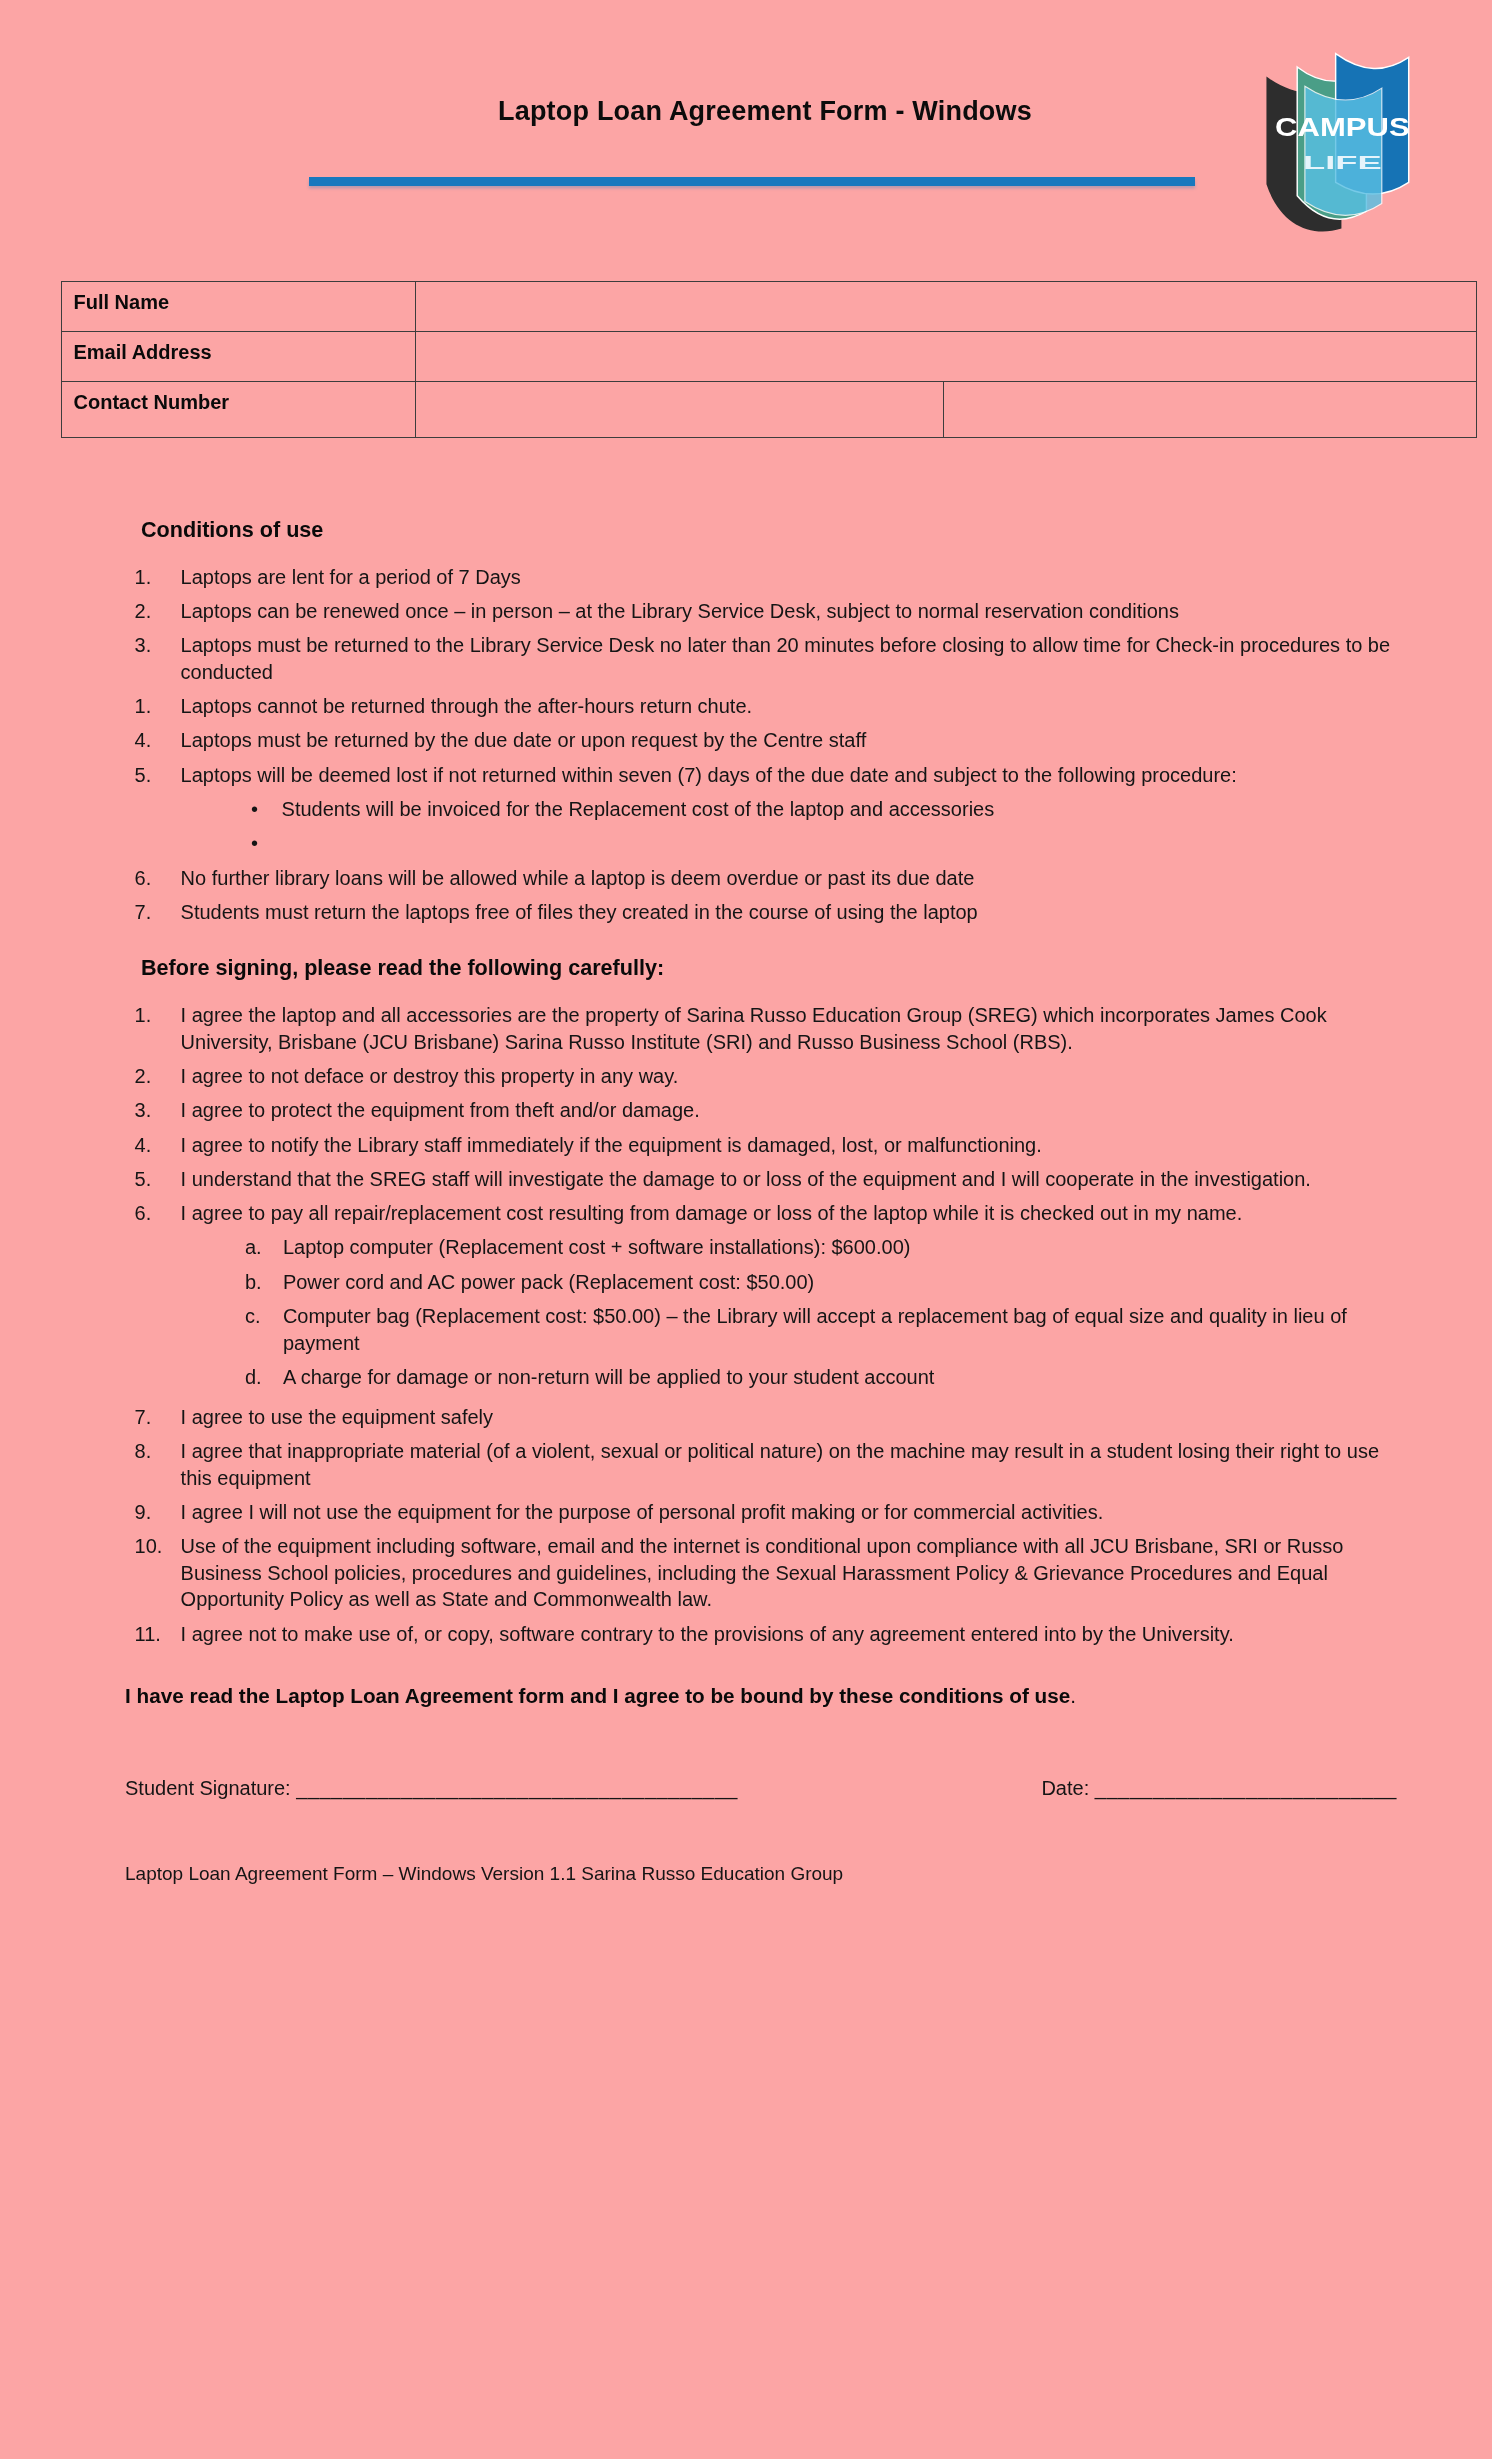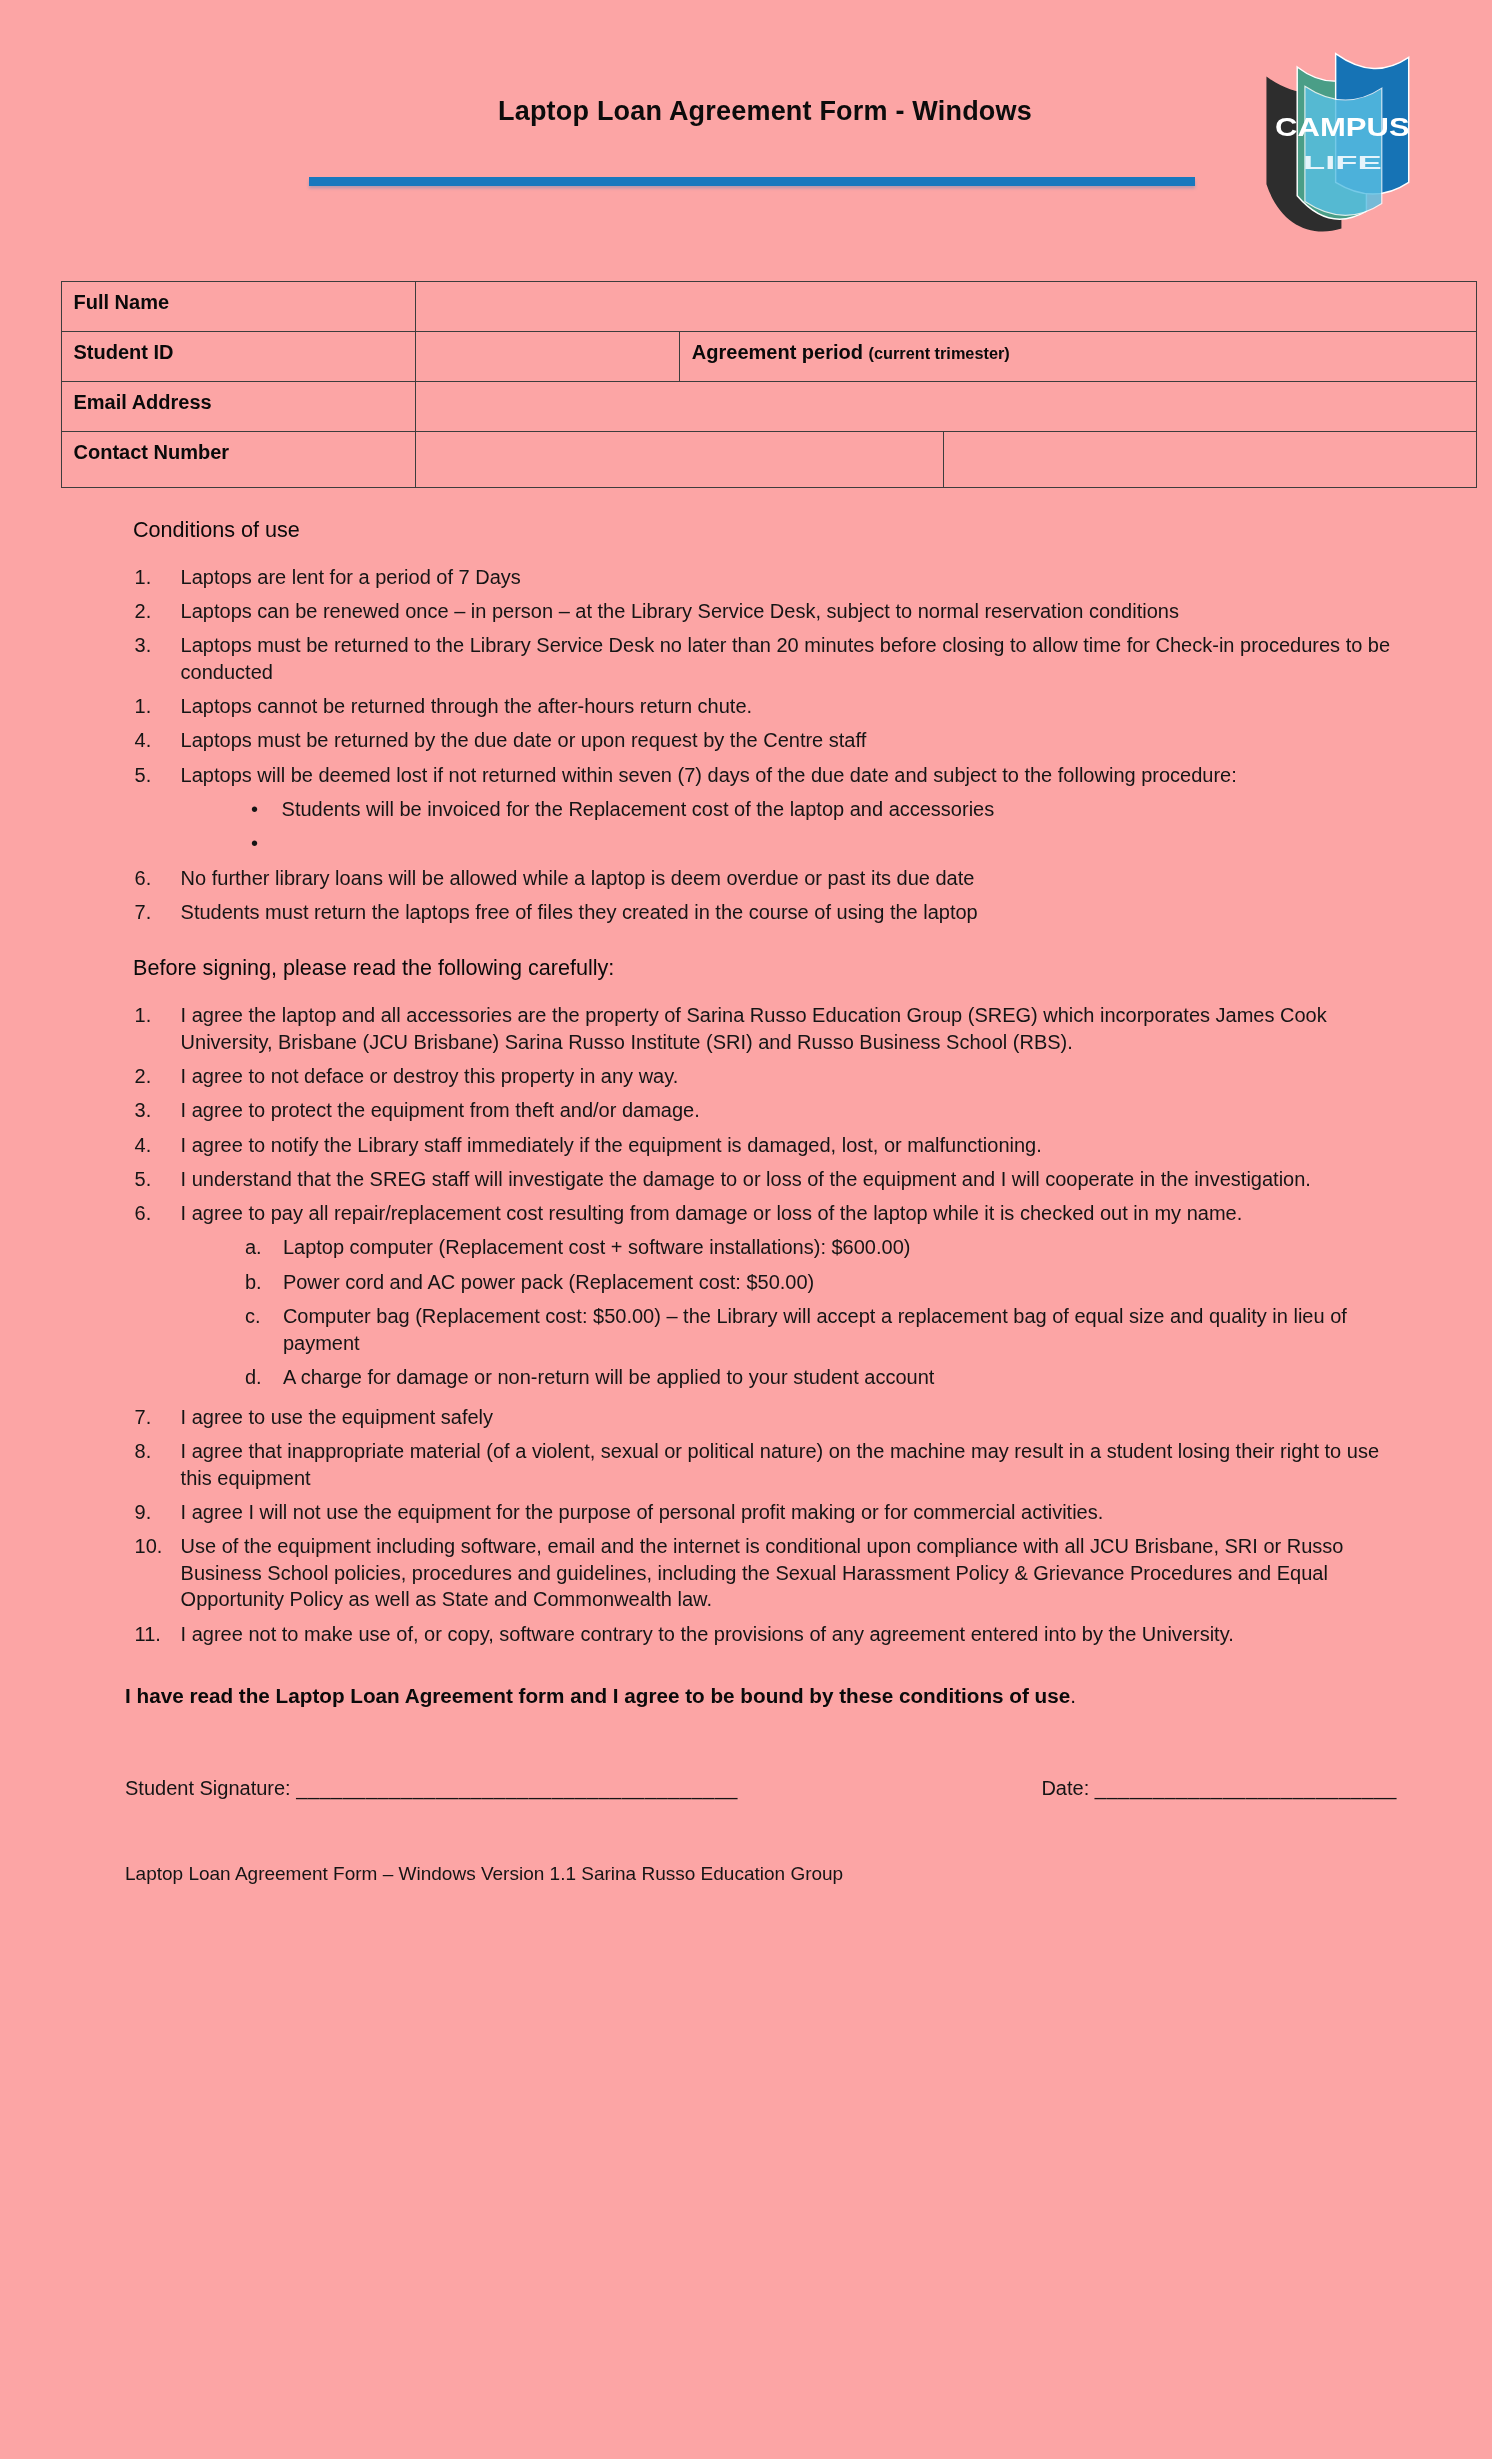--- a/index.html
+++ b/index.html
@@ -49,22 +49,22 @@
   table.info tr.tall td { height: 56px; }
   table.info td.lbl { font-weight: 700; color: #0a0a0a; }
   .agree-main { font-weight: 700; color: #0a0a0a; }
   .agree-note { font-weight: 700; font-size: 16.3px; color: #0a0a0a; }
   
   .content {
     position: absolute;
     top: 516px; left: 125px; width: 1272px;
   }
   h2.sect {
-    font-size: 21.6px; font-weight: 400; color: #0a0a0a;
-    margin: 0 0 19px 8px;
+    font-size: 21.6px; font-weight: 700; color: #0a0a0a;
+    margin: 0 0 19px 16px;
   }
   h2.sect2 { margin-top: 29px; }
   .olist { margin-left: 9.6px; }
   .li { display: flex; margin-bottom: 7.7px; }
   .li .num { flex: 0 0 46px; }
   .li .txt { flex: 1; }
   .bullets { margin-left: 101px; }
   .bl { display: flex; margin-bottom: 7.7px; }
   .bl .b { flex: 0 0 46px; padding-left: 15.4px; }
   .replacement { margin: 1.9px 0 13.4px 93px; }
@@ -103,28 +103,20 @@
         <col style="width:18.7%">
         <col style="width:18.6%">
         <col style="width:37.7%">
     </colgroup>
     <tbody>
         <tr>
       <td class="lbl">Full Name</td>
       <td colspan="3"></td>
     </tr>
     <tr>
-      <td class="lbl">Student ID</td>
-      <td></td>
-      <td colspan="2">
-        <span class="agree-main">Agreement period</span>
-        <span class="agree-note">(current trimester)</span>
-      </td>
-    </tr>
-    <tr>
       <td class="lbl">Email Address</td>
       <td colspan="3"></td>
     </tr>
     <tr class="tall">
       <td class="lbl">Contact Number</td>
       <td colspan="2"></td>
       <td></td>
     </tr>
   </tbody>
     </table>

